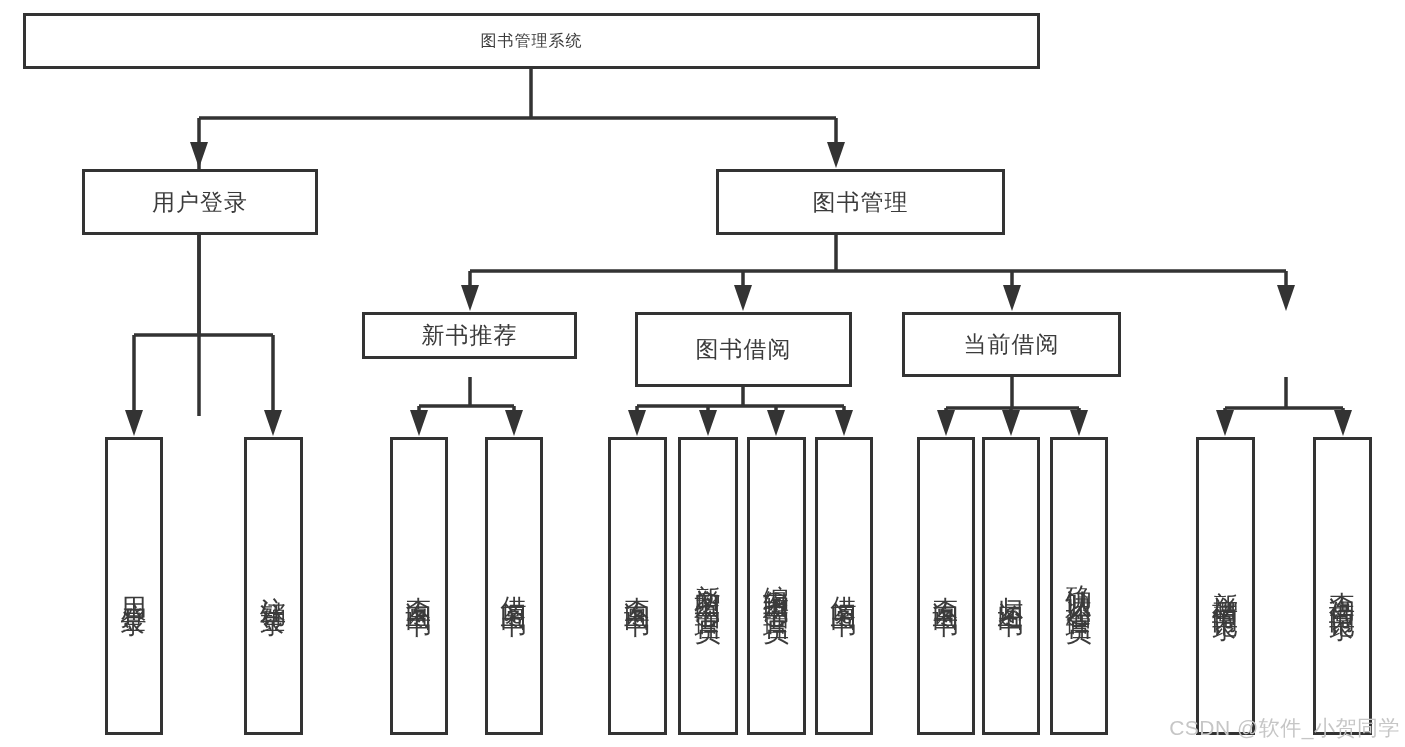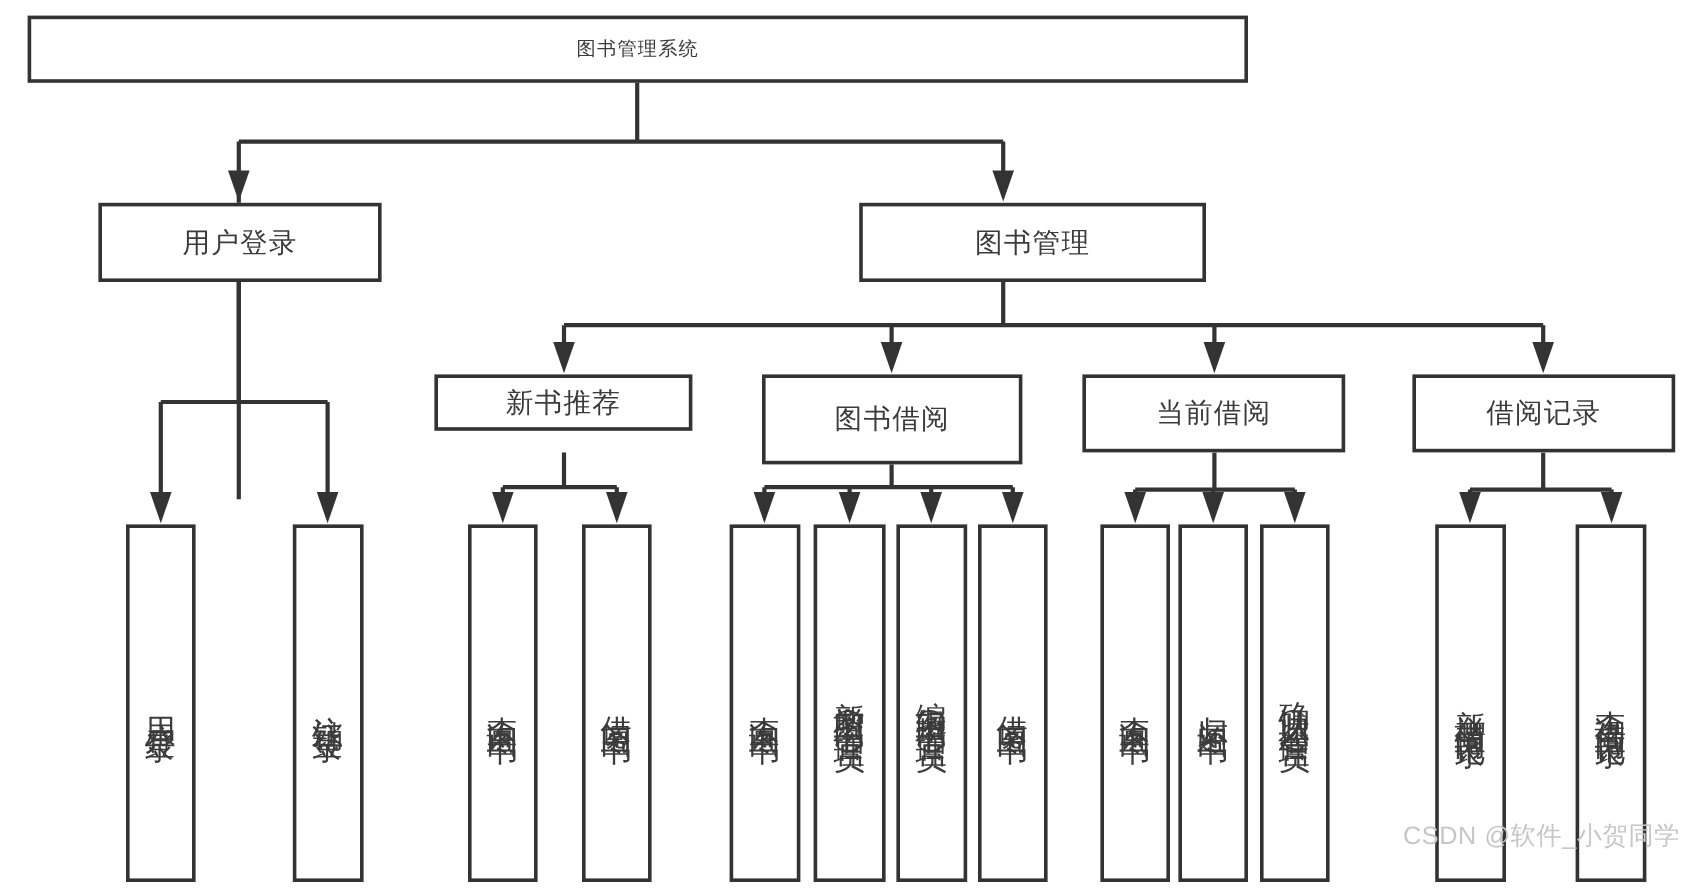--- a/index.html
+++ b/index.html
@@ -31,21 +31,21 @@
   .node.h.title{font-size:16px;}
   .node.v{
     writing-mode:vertical-rl;
     text-orientation:mixed;
     font-size:26px;
     letter-spacing:5px;
     line-height:1;
   }
   #watermark{
     position:absolute;
-    right:5px;top:682px;
+    right:5px;top:714px;
     color:var(--watermark_color);
     font-size:21px;
     letter-spacing:.5px;
     z-index:5;
     white-space:nowrap;
   }
 </style>
 </head>
 <body>
 
@@ -85,21 +85,20 @@
   </svg>
 
   <div class="node h title" style="left:23px;top:13px;width:1017px;height:56px">图书管理系统</div>
 
   <div class="node h" style="left:82px;top:169px;width:236px;height:66px">用户登录</div>
   <div class="node h" style="left:716px;top:169px;width:289px;height:66px">图书管理</div>
 
   <div class="node h" style="left:362px;top:312px;width:215px;height:47px">新书推荐</div>
   <div class="node h" style="left:635px;top:312px;width:217px;height:75px">图书借阅</div>
   <div class="node h" style="left:902px;top:312px;width:219px;height:65px">当前借阅</div>
-  <div class="node h" style="left:1177px;top:312px;width:219px;height:65px">借阅记录</div>
 
   <div class="node v" style="left:105px;top:437px;width:58px;height:298px">用户登录</div>
   <div class="node v" style="left:244px;top:437px;width:59px;height:298px">注销登录</div>
 
   <div class="node v" style="left:390px;top:437px;width:58px;height:298px">查询图书</div>
   <div class="node v" style="left:485px;top:437px;width:58px;height:298px">借阅图书</div>
 
   <div class="node v" style="left:608px;top:437px;width:59px;height:298px">查询图书</div>
   <div class="node v" style="left:678px;top:437px;width:60px;height:298px">新增图书（管理员）</div>
   <div class="node v" style="left:747px;top:437px;width:59px;height:298px">编辑图书（管理员）</div>

